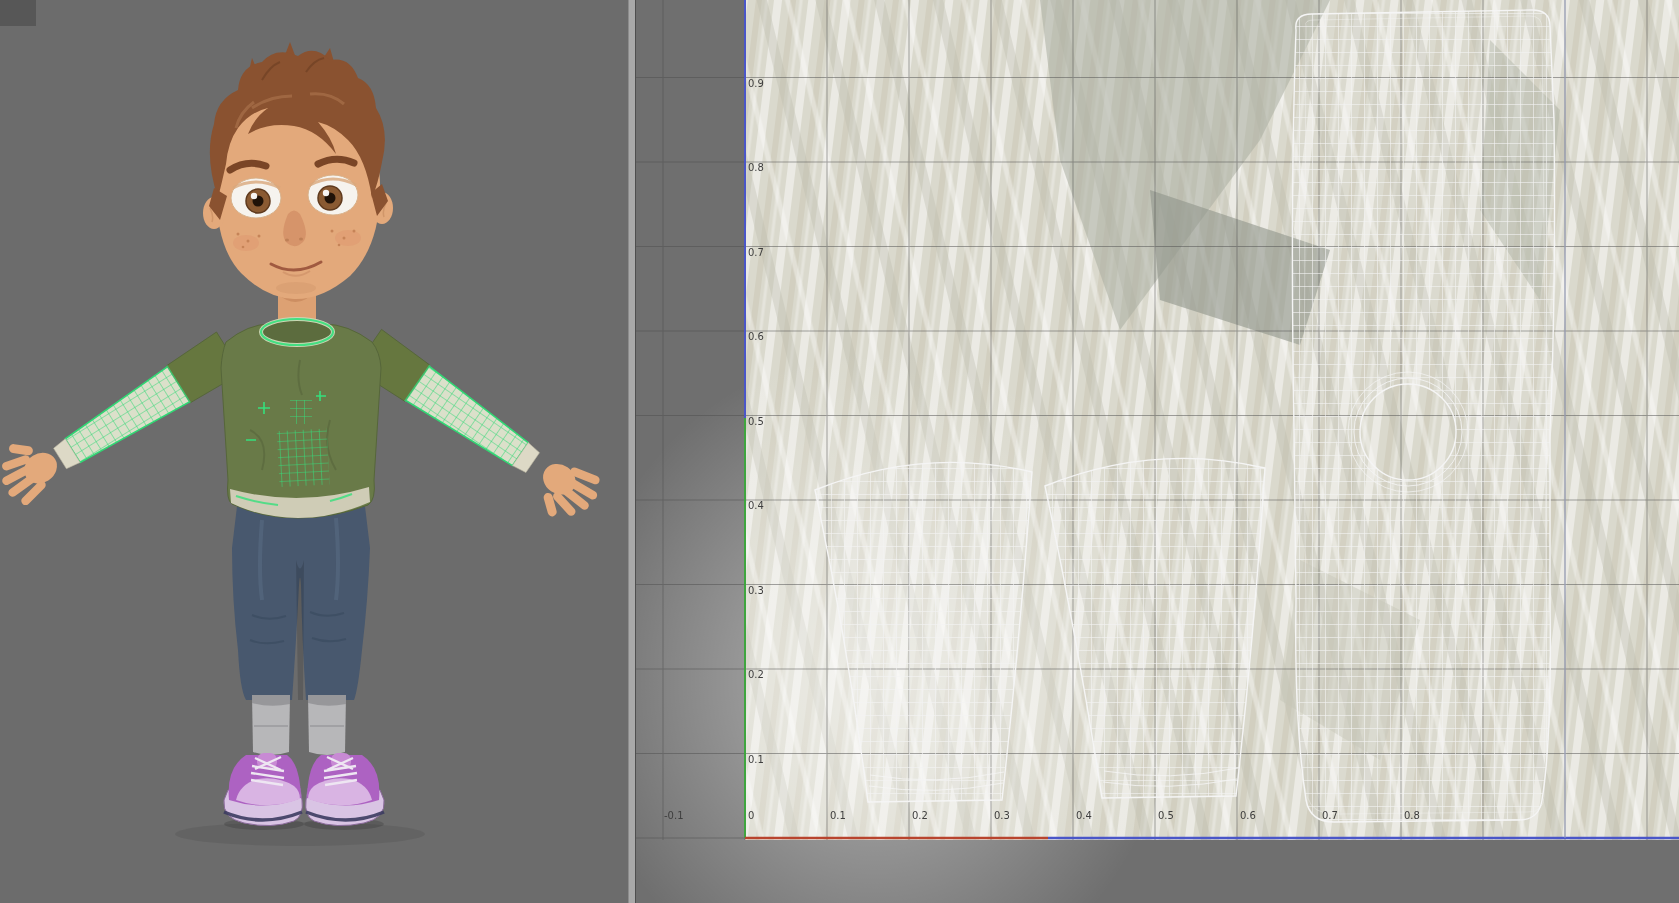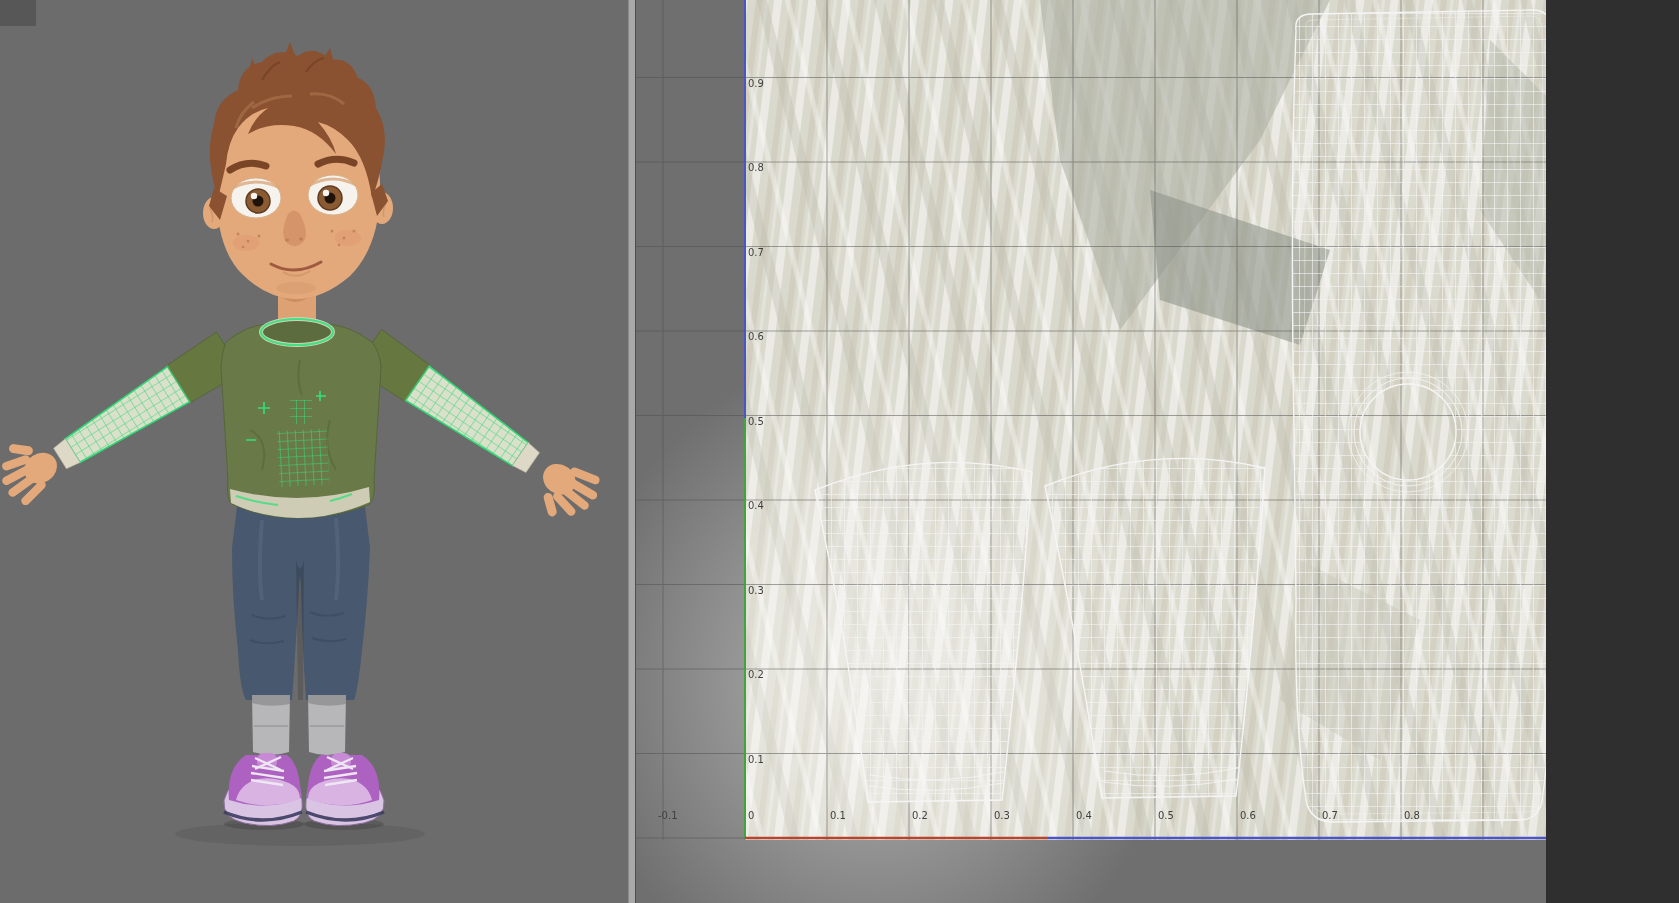--- a/index.html
+++ b/index.html
@@ -1,17 +1,17 @@
 <!DOCTYPE html>
 <html><head>
 <meta charset="utf-8">
 <style>
   * { box-sizing: border-box; margin: 0; padding: 0; }
   body { background: #2f2f2f; font-family: "DejaVu Sans", sans-serif; }
-  .app { position: relative; width: 1546px; height: 903px; overflow: hidden; background: #6f6f6f; }
+  .app { position: relative; width: 1679px; height: 903px; overflow: hidden; background: #6f6f6f; }
   .viewport3d { position: absolute; left: 0; top: 0; width: 628px; height: 903px; background: #6c6c6c; overflow: hidden; }
   .viewport3d svg { position: absolute; left: 0; top: 0; }
   .splitter { position: absolute; left: 628px; top: 0; width: 8px; height: 903px; background: #a9a9a9; border-left: 1px solid #8c8c8c; border-right: 1px solid #4e4e4e; }
   .uv-editor { position: absolute; left: 636px; top: 0; width: 1043px; height: 903px; background: #6f6f6f; overflow: hidden; }
   .uv-editor svg { position: absolute; left: 0; top: 0; }
   .tick { position: absolute; font-size: 10px; line-height: 10px; color: #3e3e3e; user-select: none; letter-spacing: 0; }
   .corner-shade { position: absolute; left: 0; top: 0; width: 36px; height: 26px; background: #575757; }
 </style>
 </head>
 <body>
@@ -256,21 +256,21 @@
     <span class="tick" style="left:112px;top:79px">0.9</span>
     <span class="tick" style="left:112px;top:163px">0.8</span>
     <span class="tick" style="left:112px;top:248px">0.7</span>
     <span class="tick" style="left:112px;top:332px">0.6</span>
     <span class="tick" style="left:112px;top:417px">0.5</span>
     <span class="tick" style="left:112px;top:501px">0.4</span>
     <span class="tick" style="left:112px;top:586px">0.3</span>
     <span class="tick" style="left:112px;top:670px">0.2</span>
     <span class="tick" style="left:112px;top:755px">0.1</span>
 
-    <span class="tick" style="left:22px;top:811px">-0.1</span>
+    <span class="tick" style="left:28px;top:811px">-0.1</span>
     <span class="tick" style="left:112px;top:811px">0</span>
     <span class="tick" style="left:194px;top:811px">0.1</span>
     <span class="tick" style="left:276px;top:811px">0.2</span>
     <span class="tick" style="left:358px;top:811px">0.3</span>
     <span class="tick" style="left:440px;top:811px">0.4</span>
     <span class="tick" style="left:522px;top:811px">0.5</span>
     <span class="tick" style="left:604px;top:811px">0.6</span>
     <span class="tick" style="left:686px;top:811px">0.7</span>
     <span class="tick" style="left:768px;top:811px">0.8</span>
   </div>

